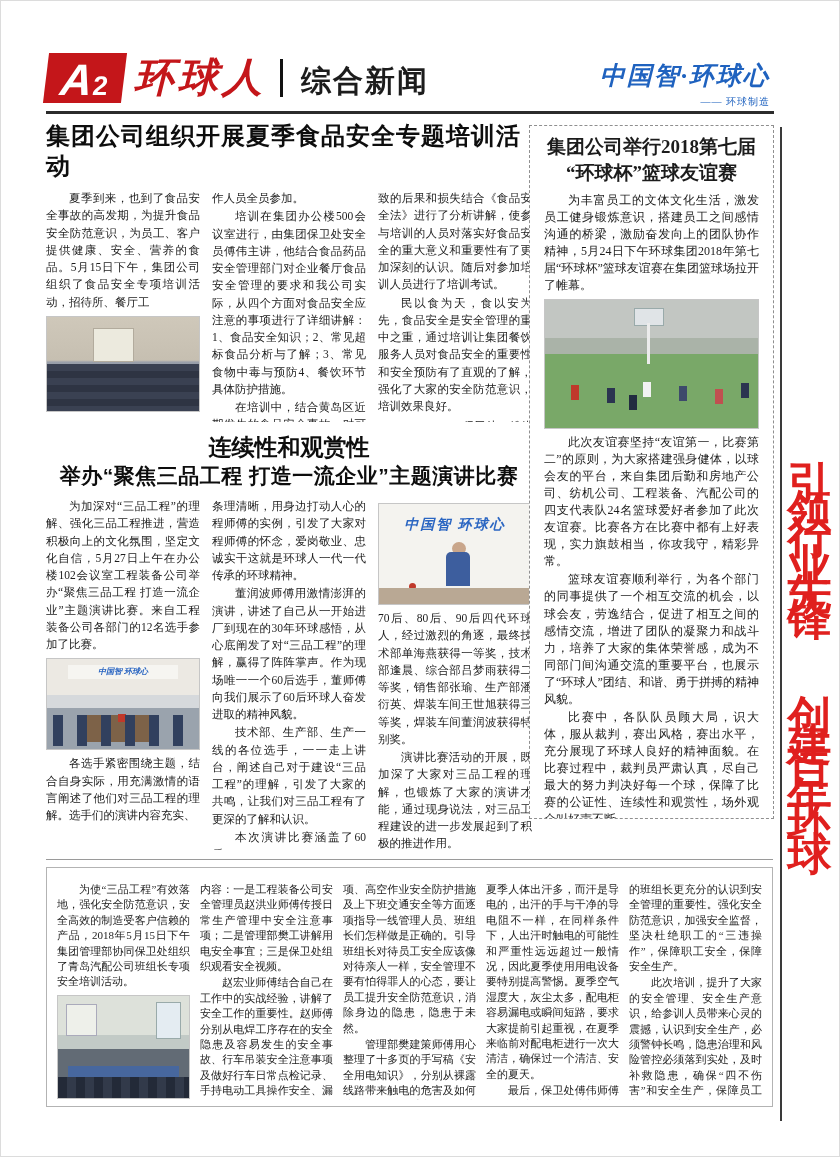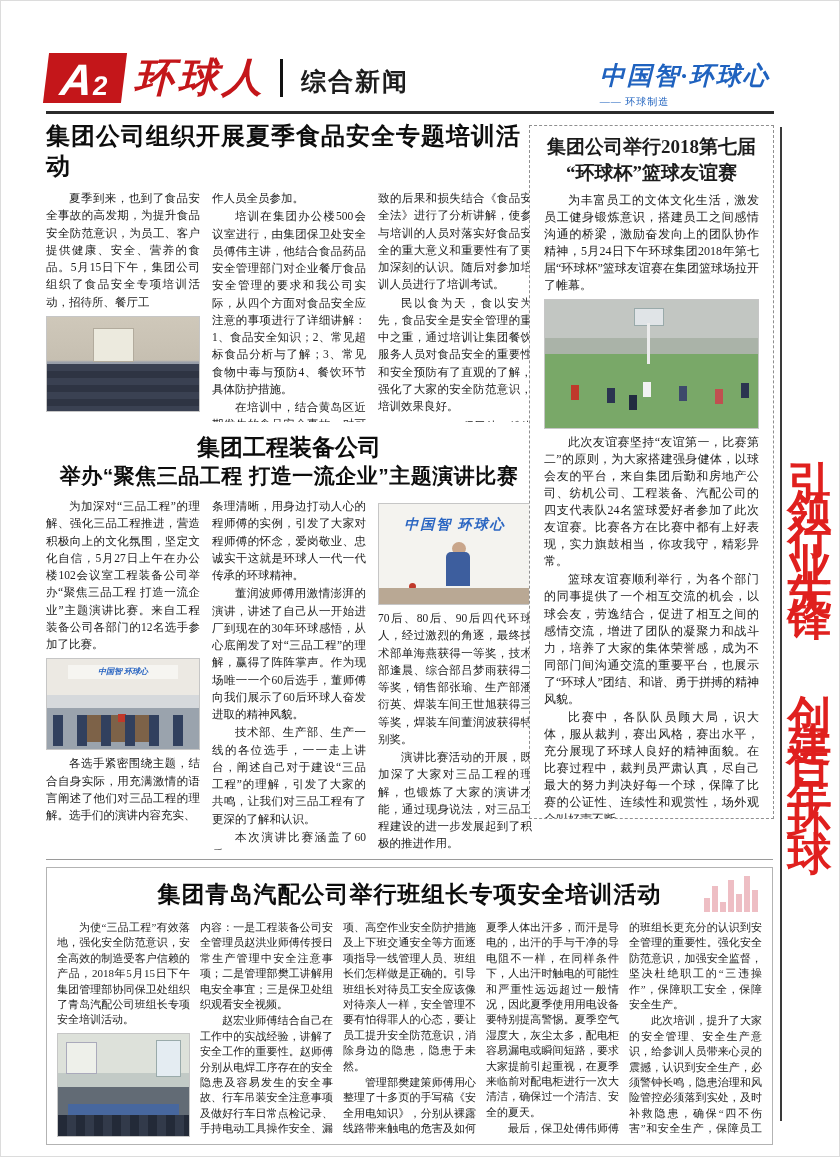--- a/index.html
+++ b/index.html
@@ -7,22 +7,22 @@
   .page{position:relative;width:840px;height:1157px;background:#fff;border:1px solid #dcdcdc;box-sizing:border-box;}
 
   
   .header{position:absolute;left:45px;top:52px;width:728px;height:60px;}
   .hleft{position:absolute;left:0;top:0;display:flex;align-items:center;gap:10px;}
   .badge{width:78px;height:50px;background:#c4161a;transform:skewX(-7deg);display:flex;align-items:flex-end;justify-content:center;color:#fff;font-family:"Liberation Sans",sans-serif;font-weight:900;}
   .badge .ba{font-size:44px;line-height:46px;font-style:italic;}
   .badge .b2{font-size:27px;line-height:34px;margin-left:1px;}
   .masthead{color:#c4161a;font-size:40px;font-weight:bold;font-style:italic;letter-spacing:4px;line-height:50px;}
   .hdiv{width:3px;height:38px;background:#111;margin:0 8px 0 4px;}
-  .section{font-family:"Liberation Sans",sans-serif;font-weight:900;font-size:25px;letter-spacing:2px;align-self:flex-end;line-height:44px;text-align:right;}
-  .hright{position:absolute;right:4px;top:6px;}
+  .section{font-family:"Liberation Sans",sans-serif;font-weight:900;font-size:30px;letter-spacing:2px;align-self:flex-end;line-height:44px;text-align:right;}
+  .hright{position:absolute;right:4px;top:6px;text-align:right;}
   .slogan{color:#1f62bf;font-size:25px;font-weight:bold;font-style:italic;letter-spacing:2px;}
   .slogan-sub{color:#1f62bf;font-size:10px;margin-top:3px;letter-spacing:1px;}
   .header-rule{position:absolute;left:45px;top:110px;width:728px;height:3px;background:#2b2b2b;}
 
   
   .left-main{position:absolute;left:45px;top:120px;width:486px;}
   .right-box{position:absolute;left:528px;top:124px;width:245px;height:694px;border:1px dashed #8f8f8f;box-sizing:border-box;padding:8px 14px;overflow:hidden;background:#fff;}
   .vbanner{position:absolute;left:779px;top:126px;width:57px;height:994px;border-left:2px solid #3a3a3a;box-sizing:border-box;
            writing-mode:vertical-rl;text-orientation:upright;font-size:44px;font-weight:900;color:#e0201e;
            letter-spacing:27px;text-align:center;line-height:55px;font-family:"Liberation Serif","DejaVu Serif",serif;}
@@ -136,21 +136,21 @@
         </div>
         <div class="col">
           <p class="para noindent">致的后果和损失结合《食品安全法》进行了分析讲解，使参与培训的人员对落实好食品安全的重大意义和重要性有了更加深刻的认识。随后对参加培训人员进行了培训考试。</p>
           <p class="para">民以食为天，食以安为先，食品安全是安全管理的重中之重，通过培训让集团餐饮服务人员对食品安全的重要性和安全预防有了直观的了解，强化了大家的安全防范意识，培训效果良好。</p>
           <div class="byline">□ 保卫处　傅伟</div>
         </div>
       </div>
     </div>
 
     <div class="a3">
-      <div class="atitle t1">集团工程装备公司</div>
+      <div class="atitle t1">连续性和观赏性</div>
       <div class="atitle t2">举办“聚焦三品工程 打造一流企业”主题演讲比赛</div>
       <div class="cols">
         <div class="col">
           <p class="para">为加深对“三品工程”的理解、强化三品工程推进，营造积极向上的文化氛围，坚定文化自信，5月27日上午在办公楼102会议室工程装备公司举办“聚焦三品工程 打造一流企业”主题演讲比赛。来自工程装备公司各部门的12名选手参加了比赛。</p>
           <div class="ph ph-meeting">
             <div class="ph-meeting-banner">中国智 环球心</div>
             <div class="ph-meeting-table"></div>
             <div class="ph-meeting-red"></div>
             <div class="ph-meeting-people"></div>
           </div>
@@ -173,32 +173,20 @@
           <p class="para noindent">70后、80后、90后四代环球人，经过激烈的角逐，最终技术部单海燕获得一等奖，技术部逢晨、综合部吕梦雨获得二等奖，销售部张瑜、生产部潘衍英、焊装车间王世旭获得三等奖，焊装车间董润波获得特别奖。</p>
           <p class="para">演讲比赛活动的开展，既加深了大家对三品工程的理解，也锻炼了大家的演讲才能，通过现身说法，对三品工程建设的进一步发展起到了积极的推进作用。</p>
 
         </div>
       </div>
     </div>
 
     <hr class="sep">
 
     <div class="a4">
-      <div class="a4-titlewrap">
-        <div class="atitle">集团青岛汽配公司举行班组长专项安全培训活动</div>
-        <div class="skyline">
-            <i style="height:14px"></i>
-            <i style="height:26px"></i>
-            <i style="height:10px"></i>
-            <i style="height:32px"></i>
-            <i style="height:18px"></i>
-            <i style="height:36px"></i>
-            <i style="height:22px"></i>
-          </div>
-      </div>
       <div class="cols">
         <div class="col">
           <p class="para">为使“三品工程”有效落地，强化安全防范意识，安全高效的制造受客户信赖的产品，2018年5月15日下午集团管理部协同保卫处组织了青岛汽配公司班组长专项安全培训活动。</p>
           <div class="ph ph-a4">
             <div class="ph-a4-screen"></div>
             <div class="ph-a4-window"></div>
             <div class="ph-a4-table"></div>
             <div class="ph-a4-crowd"></div>
           </div>
 

